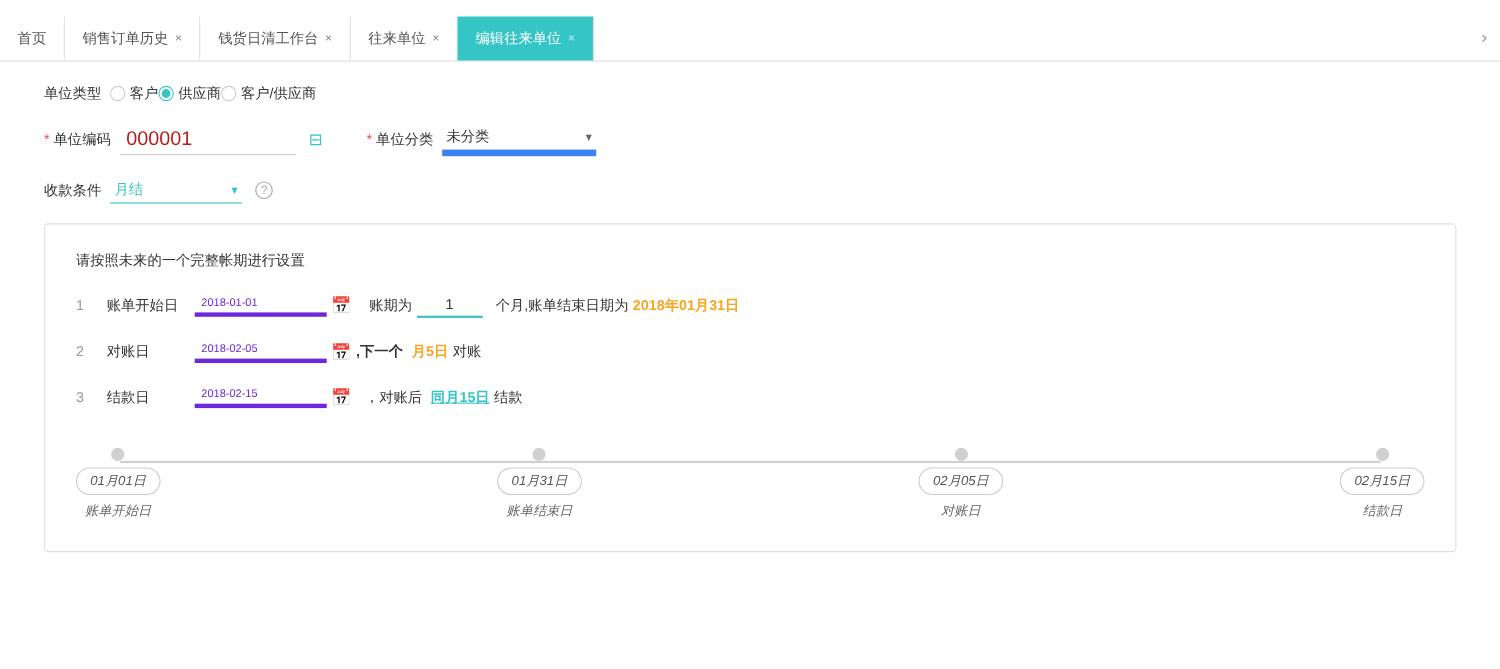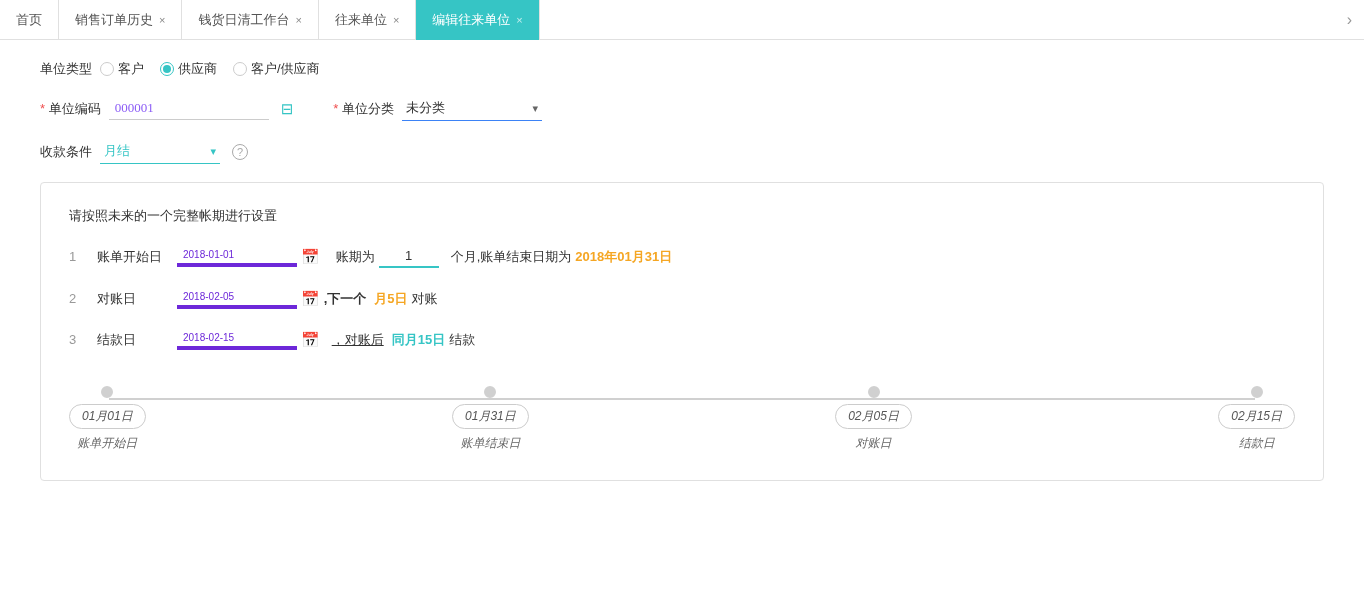--- a/index.html
+++ b/index.html
@@ -1,24 +1,24 @@
 <!DOCTYPE html>
 <html><head>
   <meta charset="utf-8">
   <style>
     * { box-sizing: border-box; margin: 0; padding: 0; }
     body { font-family: 'Microsoft YaHei', Arial, sans-serif; font-size: 13px; background: #f5f5f5; color: #333; }
 
     
     .tabs-bar {
       display: flex;
-      align-items: flex-start;
+      align-items: flex-end;
       background: #fff;
       border-bottom: 1px solid #e0e0e0;
-      height: 40px;
+      height: 56px;
       padding: 0 0;
       position: relative;
     }
     .tab {
       display: flex;
       align-items: center;
       padding: 0 16px;
       height: 40px;
       cursor: pointer;
       font-size: 13px;
@@ -76,34 +76,32 @@
       white-space: nowrap;
     }
     .form-label.required::before {
       content: '* ';
       color: #f05050;
     }
     .form-input {
       border: none;
       border-bottom: 1px solid #ccc;
       padding: 3px 6px;
-      font-size: 13px;
-      color: #8b5cf6;
+      font-size: 18px;
+      color: #b91c1c;
       outline: none;
       background: transparent;
       width: 160px;
-      font-family: Liberation Serif, serif;
     }
     .form-input.medium { width: 200px; }
 
     
     .radio-group {
       display: flex;
       align-items: center;
-      gap: 16px;
     }
     .radio-item {
       display: flex;
       align-items: center;
       gap: 4px;
       cursor: pointer;
       font-size: 13px;
     }
     .radio-circle {
       width: 14px; height: 14px;
@@ -151,21 +149,21 @@
       color: #36c5c5;
       font-size: 15px;
       cursor: pointer;
       margin-left: 4px;
     }
 
     
     .select-wrap-blue {
       display: flex;
       align-items: center;
-      border-bottom: 1px solid #3b82f6;
+      border-bottom: 6px solid #3b82f6;
       padding: 3px 4px;
       cursor: pointer;
       min-width: 140px;
       gap: 4px;
     }
     .select-value-black {
       color: #333;
       font-size: 13px;
       flex: 1;
     }
@@ -223,21 +221,21 @@
       border-bottom: 2px solid #36c5c5;
       padding: 3px 6px;
       font-size: 13px;
       color: #333;
       outline: none;
       background: transparent;
       width: 60px;
       text-align: center;
     }
     .highlight-orange { color: #f5a623; font-weight: bold; }
-    .highlight-teal { color: #36c5c5; font-weight: bold; }
+    .highlight-teal { color: #36c5c5; font-weight: bold; text-decoration: underline; }
 
     
     .account-preview {
       font-size: 13px;
       color: #333;
       margin-top: 8px;
       margin-bottom: 18px;
     }
 
     
@@ -402,21 +400,21 @@
       <span class="step-desc" style="margin-left:4px;font-weight:bold;">,下一个</span>
       <span class="step-desc highlight-orange">月5日</span>
       <span class="step-desc" style="margin-left:4px;">对账</span>
     </div>
 
     <div class="step-row">
       <span class="step-num">3</span>
       <span class="step-label">结款日</span>
       <input class="step-date-input" type="text" value="2018-02-15" style="">
       <span class="icon-calendar">📅</span>
-      <span class="step-desc" style="margin-left:12px;text-decoration:underline;">，对账后</span>
+      <span class="step-desc" style="margin-left:12px;">，对账后</span>
       <span class="step-desc highlight-teal">同月15日</span>
       <span class="step-desc" style="margin-left:4px;">结款</span>
     </div>
 
 
     <div class="timeline-wrap">
       <div class="timeline-line"></div>
       <div class="timeline-items">
         <div class="timeline-item">
           <div class="timeline-dot start"></div>

